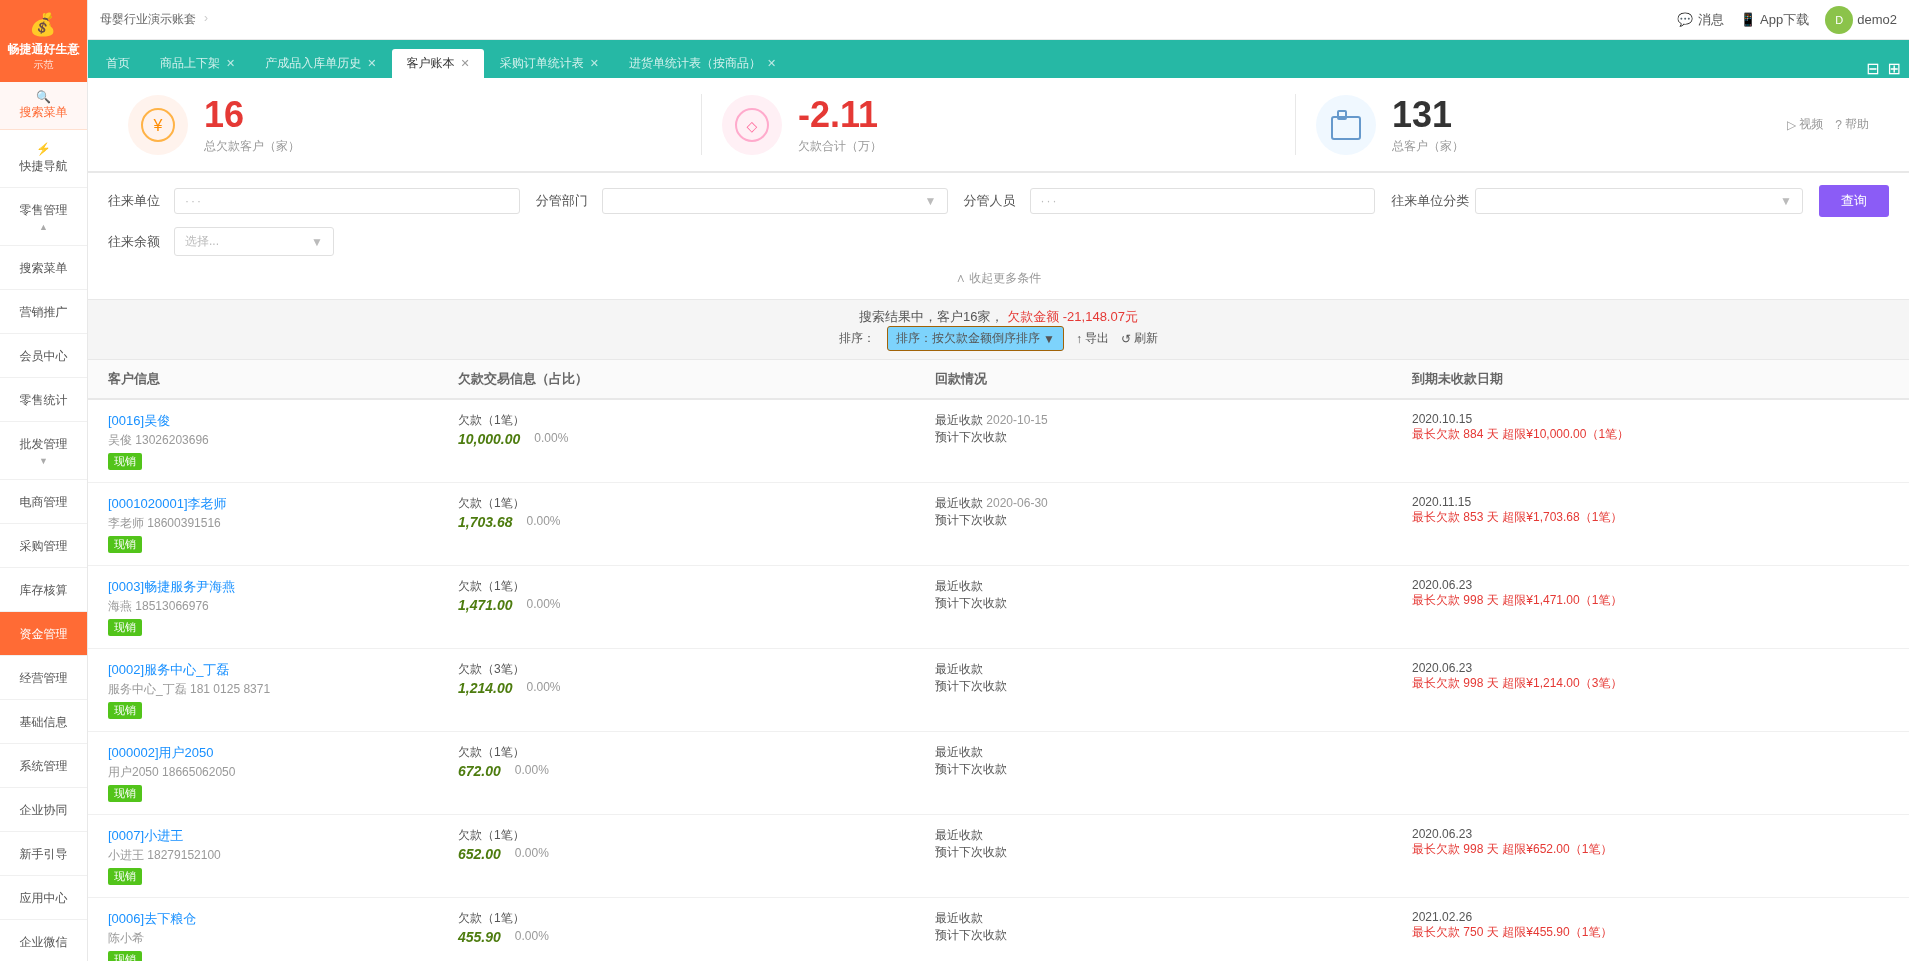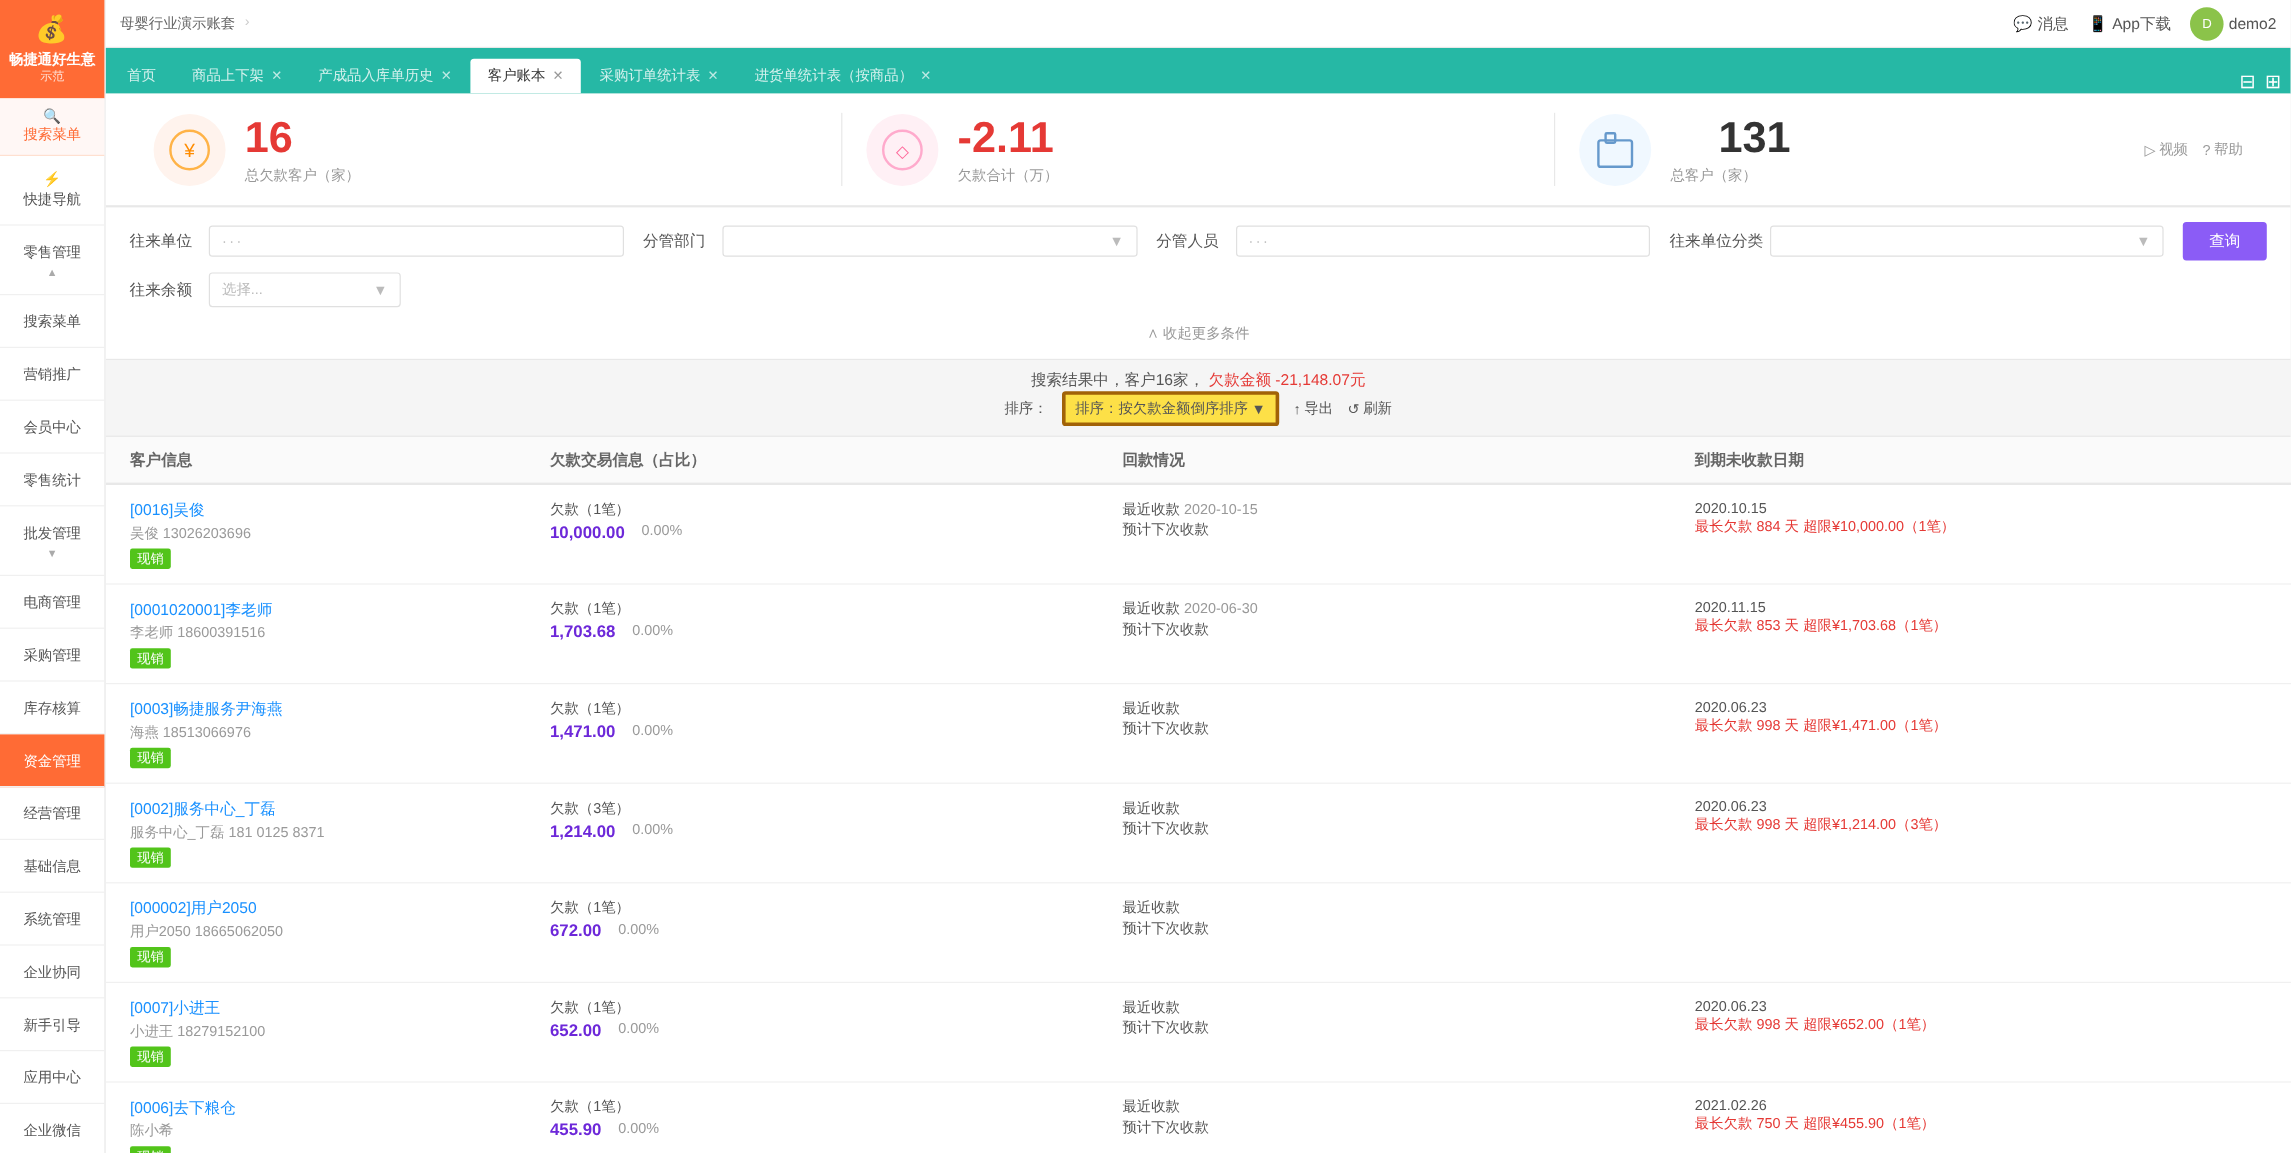--- a/index.html
+++ b/index.html
@@ -40,21 +40,21 @@
     .summary-cards { background: #fff; display: flex; padding: 16px 20px; gap: 0; border-bottom: 2px solid #e8e8e8; }
     .summary-card { display: flex; align-items: center; gap: 16px; flex: 1; padding: 0 20px; border-right: 1px solid #e8e8e8; }
     .summary-card:last-child { border-right: none; }
     .summary-icon { width: 60px; height: 60px; border-radius: 50%; display: flex; align-items: center; justify-content: center; font-size: 28px; }
     .icon-orange { background: #fff3ed; color: #ff8c00; }
     .icon-pink { background: #fff0f5; color: #ff6699; }
     .icon-blue { background: #f0f8ff; color: #6699cc; }
     .summary-info {}
     .summary-number { font-size: 36px; font-weight: bold; }
     .summary-number.red { color: #e53935; }
-    .summary-number.black { color: #333; font-weight: 900; margin-left: 40px; }
+    .summary-number.black { color: #333; font-weight: 900; }
     .summary-label { font-size: 12px; color: #999; margin-top: 2px; }
     .summary-card-actions { margin-left: auto; display: flex; gap: 12px; font-size: 12px; color: #999; }
     .summary-card-actions span { cursor: pointer; display: flex; align-items: center; gap: 3px; }
 
     
     .filter-area { background: #fff; padding: 12px 20px 8px; border-bottom: 1px solid #e8e8e8; }
     .filter-row { display: flex; align-items: center; gap: 16px; margin-bottom: 10px; }
     .filter-group { display: flex; align-items: center; gap: 6px; flex: 1; }
     .filter-label { font-size: 13px; color: #555; white-space: nowrap; min-width: 60px; }
     .filter-input { flex: 1; border: 1px solid #e0e0e0; border-radius: 3px; padding: 5px 10px; font-size: 12px; color: #333; background: #fff; display: flex; align-items: center; justify-content: space-between; }
@@ -63,31 +63,31 @@
     .filter-select .arrow { color: #bbb; }
     .btn-query { background: #8b5cf6; color: white; border: none; border-radius: 3px; padding: 7px 22px; font-size: 13px; cursor: pointer; white-space: nowrap; }
     .filter-collapse { text-align: center; padding: 4px 0; font-size: 12px; color: #999; cursor: pointer; }
 
     
     .results-header { background: #f5f5f5; padding: 8px 20px; display: flex; align-items: center; justify-content: space-between; border-bottom: 1px solid #e8e8e8; flex-direction: column; }
     .results-info { font-size: 13px; color: #555; }
     .results-info .red { color: #e53935; }
     .results-actions { display: flex; align-items: center; gap: 12px; font-size: 12px; color: #555; }
     .results-actions span { cursor: pointer; display: flex; align-items: center; gap: 3px; }
-    .sort-select { border: 3px solid #a16207; border-radius: 3px; padding: 3px 8px; font-size: 12px; background: #fde047; color: #555; }
+    .sort-select { border: 1px solid #a16207; border-radius: 3px; padding: 3px 8px; font-size: 12px; background: #7dd3fc; color: #555; }
 
     
     .table-wrapper { flex: 1; overflow-y: auto; background: #fff; }
     .table-header { display: grid; grid-template-columns: 350px 1fr 1fr 1fr; background: #fafafa; border-bottom: 2px solid #e8e8e8; padding: 10px 20px; font-size: 13px; color: #666; font-weight: 600; }
     .table-row-wrap { border-bottom: 1px solid #f0f0f0; padding: 12px 20px; display: grid; grid-template-columns: 350px 1fr 1fr 1fr; align-items: start; }
     .customer-name { color: #1890ff; font-size: 13px; cursor: pointer; text-decoration: none; }
     .customer-phone { color: #999; font-size: 12px; margin-top: 2px; }
     .badge-green { background: #52c41a; color: white; font-size: 11px; padding: 1px 6px; border-radius: 2px; display: inline-block; margin-top: 4px; }
     .debt-count { color: #555; font-size: 12px; }
-    .debt-amount { color: #6d28d9; font-size: 14px; font-weight: 600; margin-top: 2px; }
+    .debt-amount { color: #4d7c0f; font-size: 14px; font-weight: 600; margin-top: 2px; font-style: italic; }
     .debt-pct { color: #999; font-size: 12px; margin-left: 8px; }
     .recovery-row { font-size: 12px; color: #555; }
     .recovery-date { color: #999; font-size: 12px; }
     .overdue-date { font-size: 12px; color: #555; }
     .overdue-tag { color: #e53935; font-size: 12px; cursor: pointer; }
     .overdue-days { color: #e53935; font-size: 12px; }
     .debt-row { display: flex; align-items: center; gap: 6px; }
 
     
     ::-webkit-scrollbar { width: 6px; height: 6px; }

